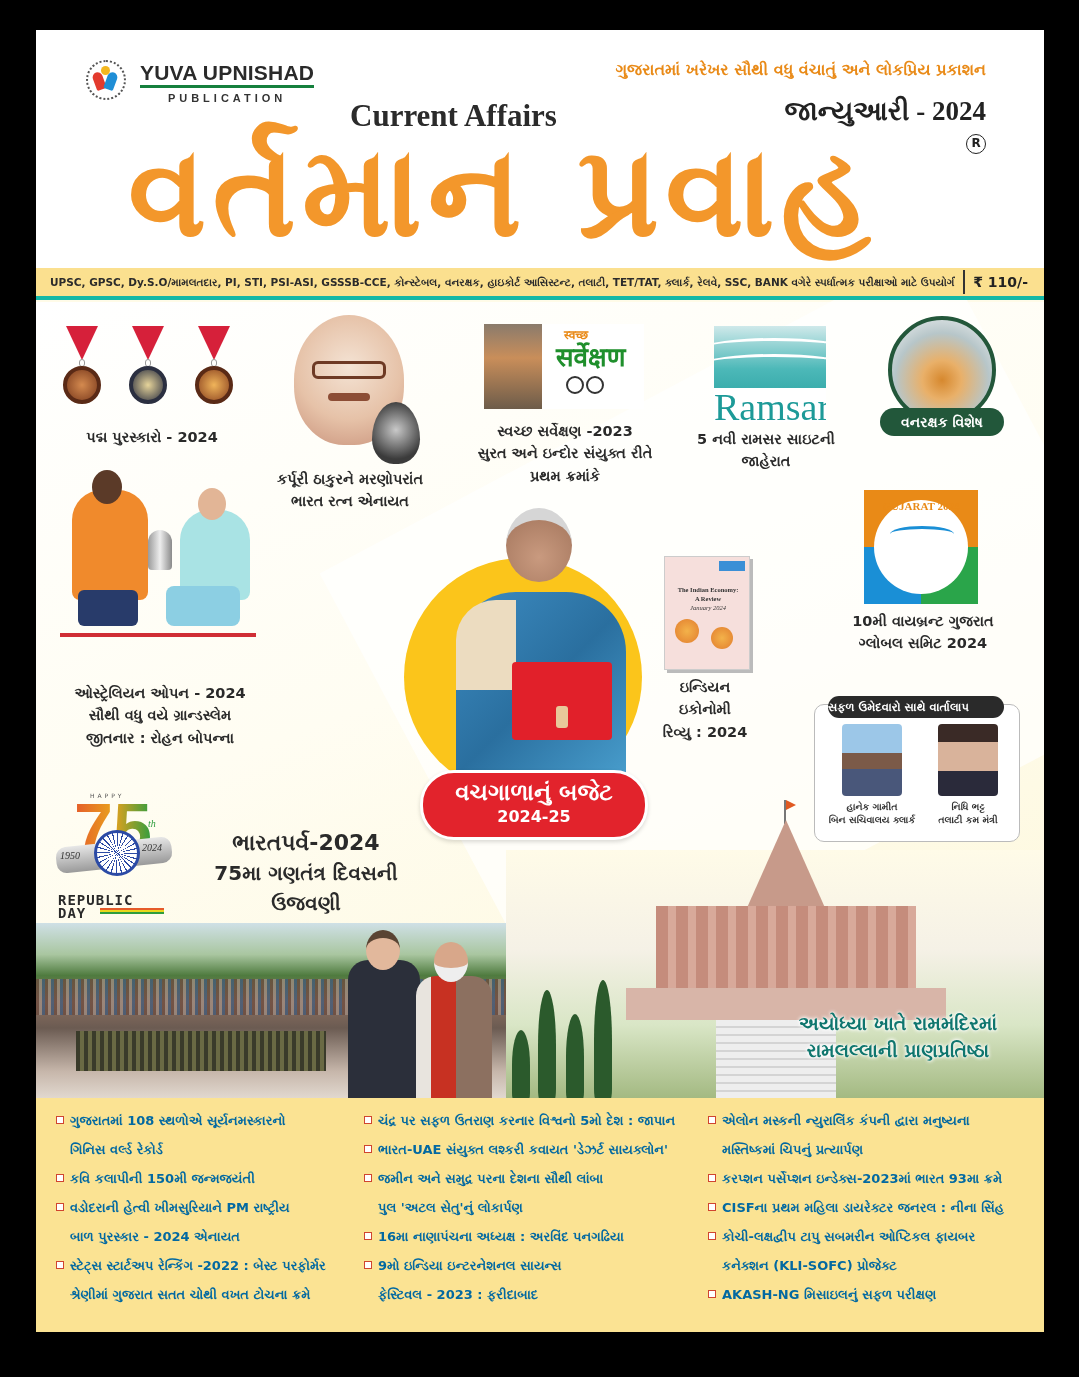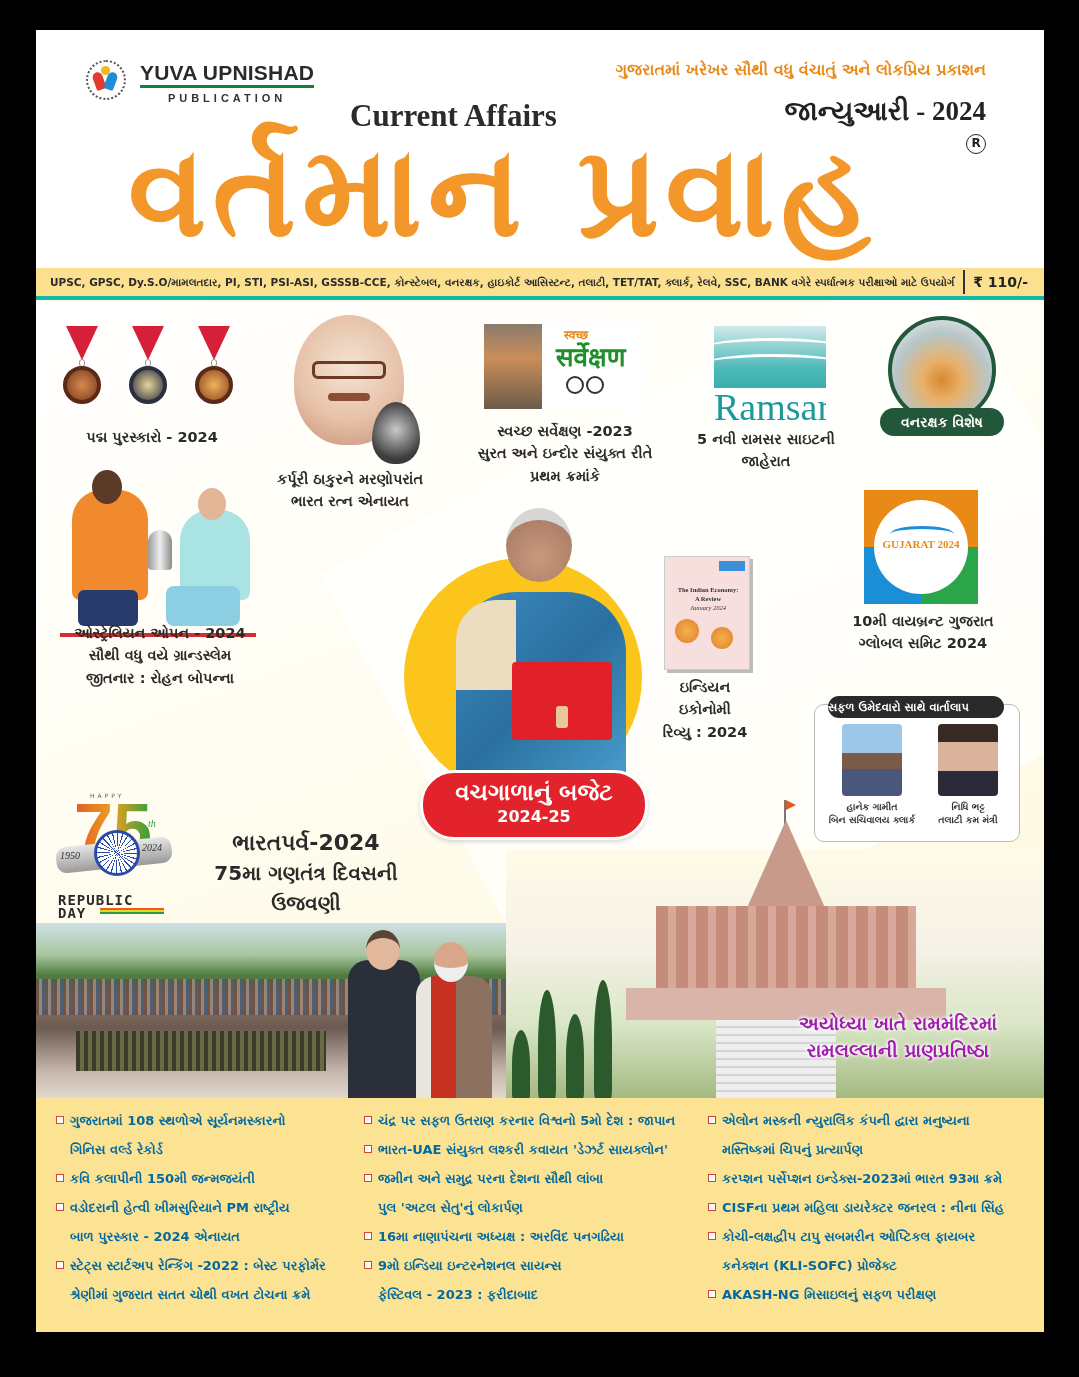--- a/index.html
+++ b/index.html
@@ -83,21 +83,21 @@
   .budget-pill .t1 { font-size: 23px; font-weight: 700; margin-top: 6px; }
   .budget-pill .t2 { font-size: 16px; font-weight: 700; margin-top: 1px; }
   .book { position: absolute; left: 628px; top: 526px; width: 86px; height: 114px; background: #f6dfdc; border: 1px solid #ccc; box-shadow: 3px 3px 0 #bbb; }
   .book .tag { position: absolute; right: 4px; top: 4px; width: 26px; height: 10px; background: #3b8fd6; }
   .book .t { position: absolute; left: 4px; top: 28px; width: 78px; text-align: center; font-family: "Liberation Serif", serif; font-size: 6.5px; font-weight: 700; color: #333; line-height: 1.4; }
   .book .g1, .book .g2 { position: absolute; border-radius: 50%; background: radial-gradient(circle, #f3b24a, #e27d2e); }
   .book .g1 { left: 10px; top: 62px; width: 24px; height: 24px; }
   .book .g2 { left: 46px; top: 70px; width: 22px; height: 22px; }
   .vg-logo { position: absolute; left: 828px; top: 460px; width: 114px; height: 114px; background: conic-gradient(#e98a17 0 25%, #2aa54a 25% 50%, #1a8fd6 50% 75%, #e98a17 75% 100%); }
   .vg-logo .inner { position: absolute; left: 10px; top: 10px; width: 94px; height: 94px; border-radius: 50%; background: #fff; text-align: center; }
-  .vg-logo .vt { font-family: "Liberation Serif", serif; font-size: 11px; color: #e98a17; font-weight: 700; margin-top: 38px; }
+  .vg-logo .vt { font-family: "Liberation Serif", serif; font-size: 11px; color: #e98a17; font-weight: 700; }
   .vg-logo .arc { position: absolute; left: 16px; top: 26px; width: 64px; height: 16px; border-top: 3px solid #1a8fd6; border-radius: 50%; }
   .talk-box { position: absolute; left: 778px; top: 674px; width: 206px; height: 138px; border: 1.5px solid #bbb; border-radius: 10px; background: #fff; }
   .talk-title { position: absolute; left: 792px; top: 666px; width: 176px; height: 22px; background: #2a2a2a; color: #fff; border-radius: 11px; text-align: left; font-size: 11.5px; font-weight: 700; line-height: 22px; }
   .cand { position: absolute; text-align: center; width: 92px; }
   .cand .ph { width: 60px; height: 72px; margin: 0 auto; border-radius: 4px; }
   .cand .n { font-size: 9.5px; font-weight: 700; color: #333; margin-top: 4px; line-height: 1.4; }
   .rd-logo { position: absolute; left: 18px; top: 762px; width: 120px; height: 140px; }
   .rd-logo .happy { position: absolute; left: 36px; top: 0; font-size: 6px; letter-spacing: 3px; color: #555; }
   .rd-logo .n75 { position: absolute; left: 20px; top: 2px; font-family: "Liberation Sans", sans-serif; font-size: 70px; font-weight: 700; line-height: 1; background: linear-gradient(90deg, #e55b2a, #e9a11d 50%, #2f9d3f); -webkit-background-clip: text; color: transparent; }
   .rd-logo .band { position: absolute; left: 2px; top: 50px; width: 116px; height: 26px; background: linear-gradient(180deg, #e7e7e7, #9a9a9a); border-radius: 10px; transform: rotate(-6deg); }
@@ -122,21 +122,21 @@
   .temple-bg { position: absolute; left: 470px; top: 820px; width: 538px; height: 250px; background: linear-gradient(180deg, #fffbe8 0%, #f5f1e6 40%, #d9e6c6 70%, #a2b880 100%); }
   .temple { position: absolute; left: 590px; top: 790px; width: 320px; height: 200px; }
   .temple .spire { position: absolute; left: 120px; top: 0; width: 80px; height: 90px; background: #c79a8a; clip-path: polygon(50% 0, 100% 100%, 0 100%); }
   .temple .tier { position: absolute; left: 30px; top: 86px; width: 260px; height: 90px; background: repeating-linear-gradient(90deg, #c58c7c 0 12px, #d8a99a 12px 20px); }
   .temple .plinth { position: absolute; left: 0; top: 168px; width: 320px; height: 32px; background: #d8b5a8; }
   .temple .flag { position: absolute; left: 158px; top: -20px; width: 2px; height: 24px; background: #777; }
   .temple .flag::after { content: ""; position: absolute; left: 2px; top: 0; border-left: 10px solid #e05a22; border-top: 5px solid transparent; border-bottom: 5px solid transparent; }
   .steps { position: absolute; left: 680px; top: 990px; width: 120px; height: 80px; background: repeating-linear-gradient(180deg, #eeeeee 0 6px, #d4d4d4 6px 8px); }
   .trees { position: absolute; left: 470px; top: 940px; width: 120px; height: 130px; }
   .trees span { position: absolute; bottom: 0; width: 18px; background: #2b5a2c; border-radius: 50% 50% 10% 10%; }
-  .temple-cap { position: absolute; left: 742px; top: 980px; width: 240px; text-align: center; font-size: 19px; font-weight: 700; color: #a21caf; line-height: 1.4; text-shadow: 0 0 4px #fff, 0 0 4px #fff, 0 0 2px #fff; }
+  .temple-cap { position: absolute; left: 742px; top: 980px; width: 240px; text-align: center; font-size: 19px; font-weight: 700; color: #0f766e; line-height: 1.4; text-shadow: 0 0 4px #fff, 0 0 4px #fff, 0 0 2px #fff; }
   
   .news { position: absolute; left: 0; top: 1068px; width: 1008px; height: 234px; background: #fbe393; padding-top: 6px; }
   .col { position: absolute; top: 8px; }
   .col .it { font-size: 13px; font-weight: 700; color: #0369a1; line-height: 29px; white-space: nowrap; }
   .col .it .bx { display: inline-block; width: 8px; height: 8px; border: 1.5px solid #d0452f; background: #fff; margin-right: 6px; vertical-align: 1px; }
   .col .cont { padding-left: 14px; }
 </style>
 </head>
 <body>
 
@@ -227,21 +227,21 @@
   <div class="photo tennis">
     <div class="p1"></div>
       <div class="p1s"></div>
       <div class="h1"></div>
     <div class="p2"></div>
       <div class="p2s"></div>
       <div class="h2"></div>
     <div class="cup"></div>
   </div>
   <div class="red-rule"></div>
-  <div class="cap" style="left:14px;top:592px;width:220px;">
+  <div class="cap" style="left:14px;top:652px;width:220px;">
     <div>ઓસ્ટ્રેલિયન ઓપન - 2024</div>
     <div>સૌથી વધુ વયે ગ્રાન્ડસ્લેમ</div>
     <div>જીતનાર : રોહન બોપન્ના</div>
   </div>
 
   <div class="fm-circle"></div>
   <div class="fm-person">
     <div class="body"></div>
       <div class="blouse"></div>
       <div class="head"></div>

